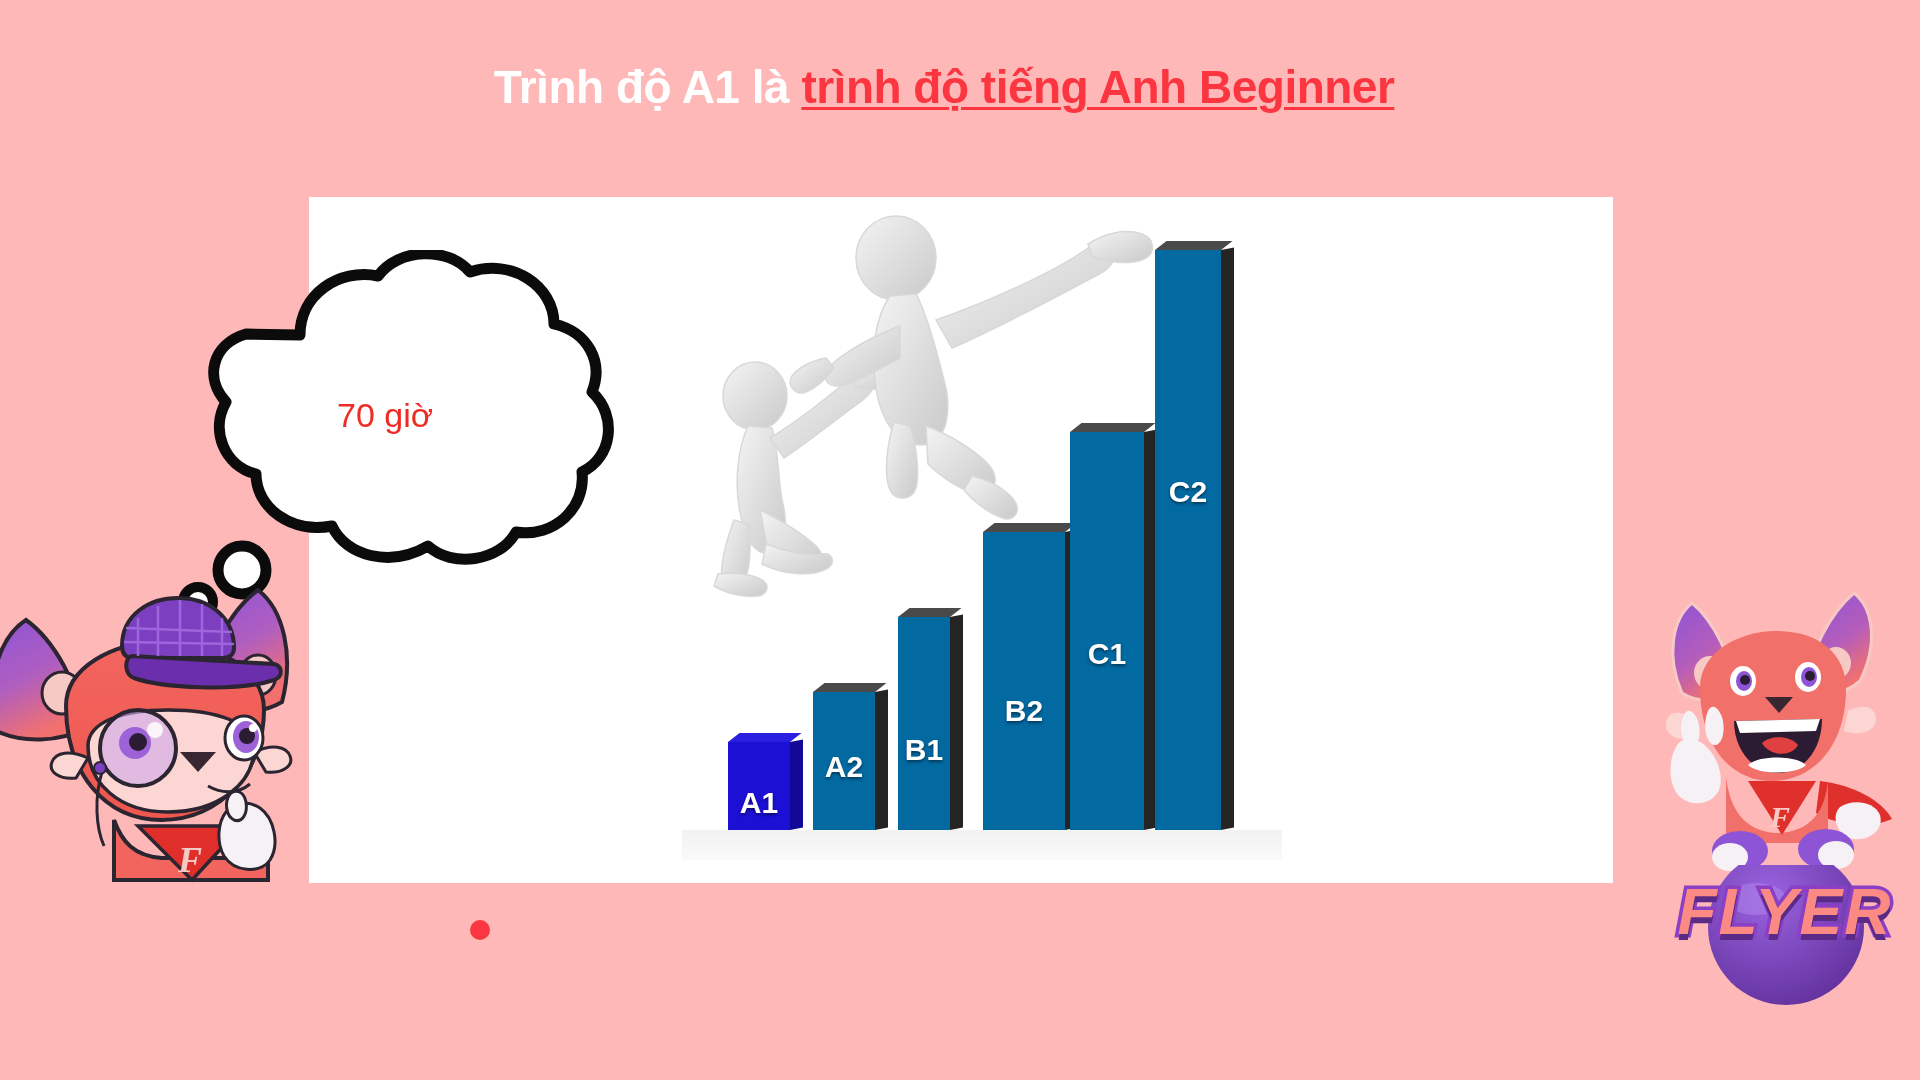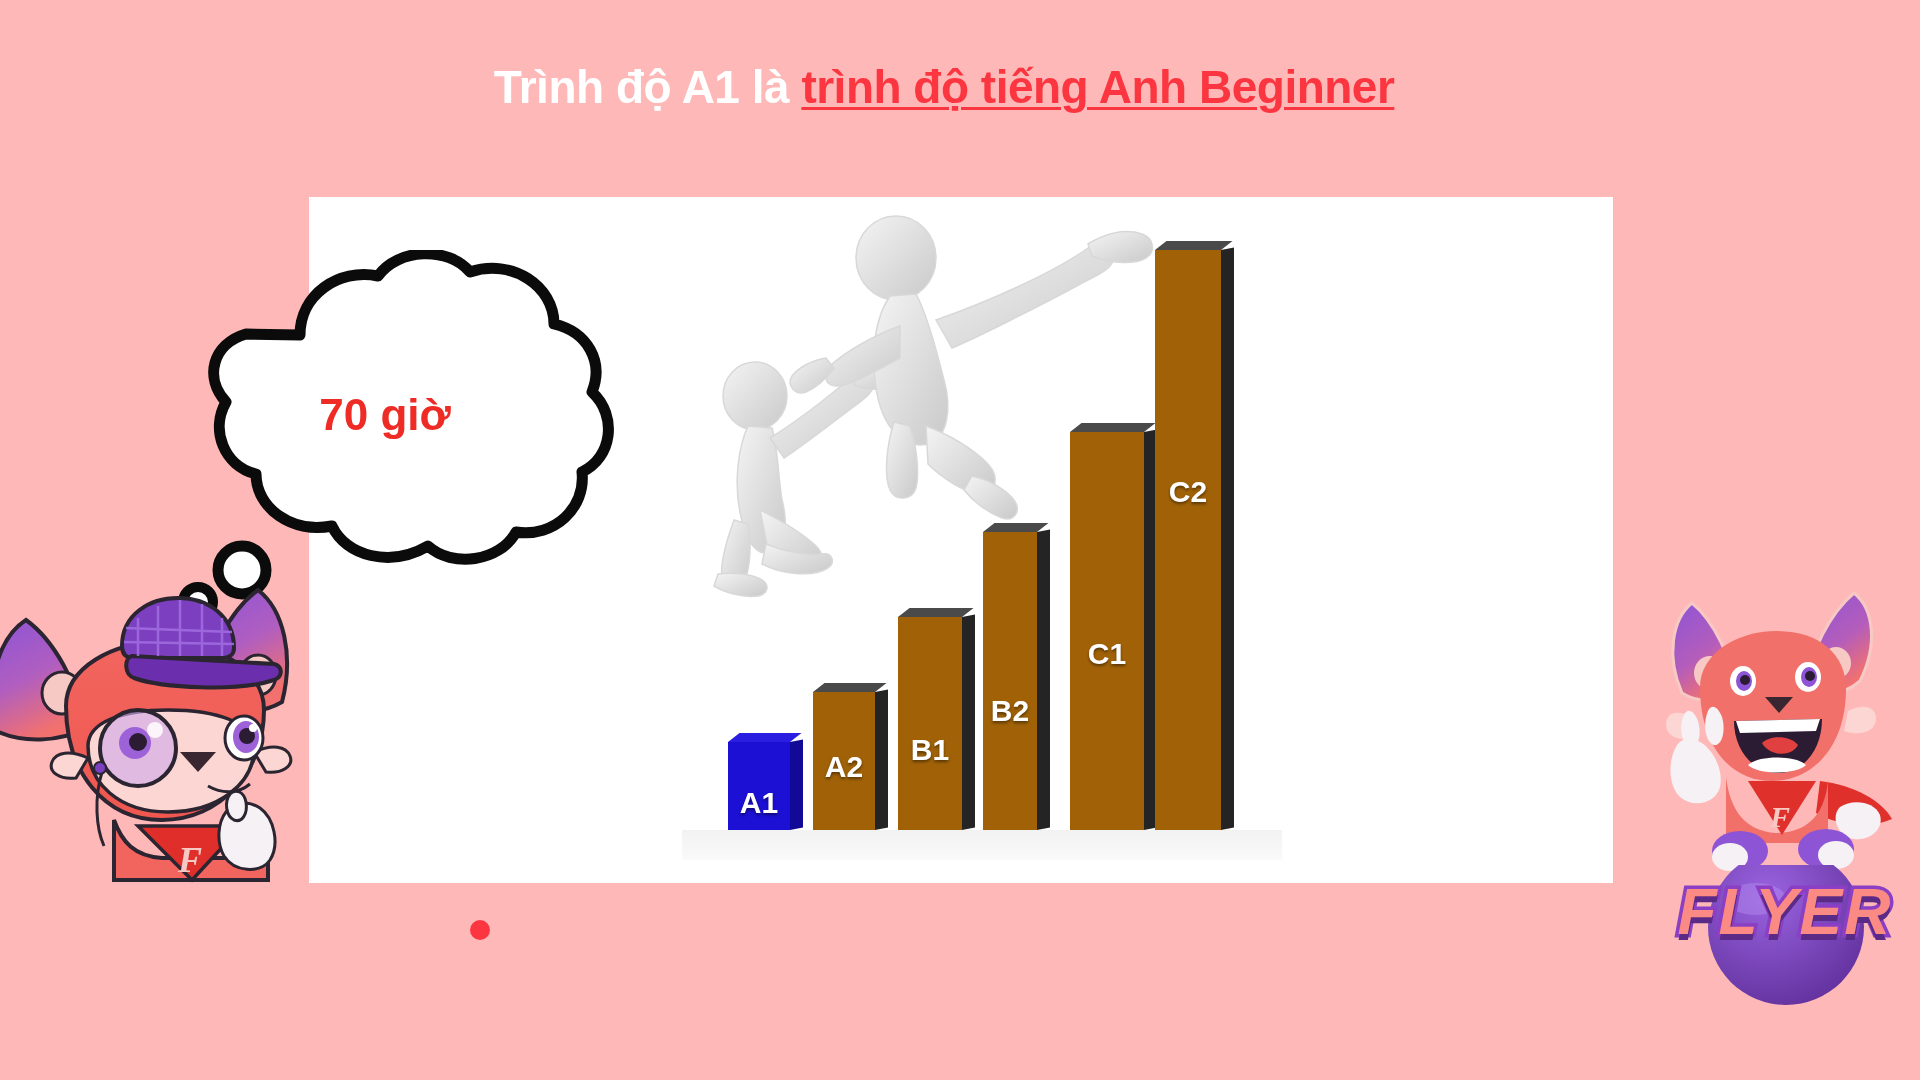--- a/index.html
+++ b/index.html
@@ -27,32 +27,32 @@
   }
 
   
   #bubble-wrap { position:absolute; left:150px; top:250px; width:470px; height:380px; }
   #bubble-wrap svg { position:absolute; left:0; top:0; }
   #bubble-text {
     position:absolute; left:0; top:0; width:470px; height:330px;
     display:flex; flex-direction:column; align-items:center; justify-content:center;
     gap:12px;
   }
-  #bubble-text .l1 { color:#ee2b24; font-size:44px; font-weight:bold; line-height:1; }
+  #bubble-text .l1 { color:#ee2b24; font-size:34px; font-weight:normal; line-height:1; }
   #bubble-text .l2 { color:#3f3f3f; font-size:52px; font-weight:bold; line-height:1; }
 
   
   #chart { position:absolute; left:700px; top:200px; width:560px; height:660px; }
   #chart .floor {
     position:absolute; left:-18px; bottom:0; width:600px; height:30px;
     background:linear-gradient(#f2f2f2,#fafafa);
   }
   #chart .bar {
     position:absolute; bottom:30px;
-    background:#a16207;
+    background:#0369a1;
     color:#ffffff; font-weight:bold;
     display:flex; align-items:flex-start; justify-content:center;
     overflow:visible;
   }
   #chart .bar .lbl {
     font-size:30px; margin-top:6px; text-shadow:0 2px 3px rgba(0,0,0,.45);
   }
   #chart .bar .side {
     position:absolute; right:-13px; top:0; width:13px; height:100%;
     background:#242424;
@@ -161,27 +161,27 @@
     <div class="side"></div>
     <span class="lbl" style="margin-top:44px;">A1</span>
   </div>
 
   <div class="bar" style="left:113px; width:62px; height:138px;">
     <div class="top"></div>
     <div class="side"></div>
     <span class="lbl" style="margin-top:58px;">A2</span>
   </div>
 
-  <div class="bar" style="left:198px; width:64px; height:213px;">
+  <div class="bar" style="left:198px; width:52px; height:213px;">
     <div class="top"></div>
     <div class="side"></div>
     <span class="lbl" style="margin-top:116px;">B1</span>
   </div>
 
-  <div class="bar" style="left:283px; width:54px; height:298px;">
+  <div class="bar" style="left:283px; width:82px; height:298px;">
     <div class="top"></div>
     <div class="side"></div>
     <span class="lbl" style="margin-top:162px;">B2</span>
   </div>
 
   <div class="bar" style="left:370px; width:74px; height:398px;">
     <div class="top"></div>
     <div class="side"></div>
     <span class="lbl" style="margin-top:205px;">C1</span>
   </div>

